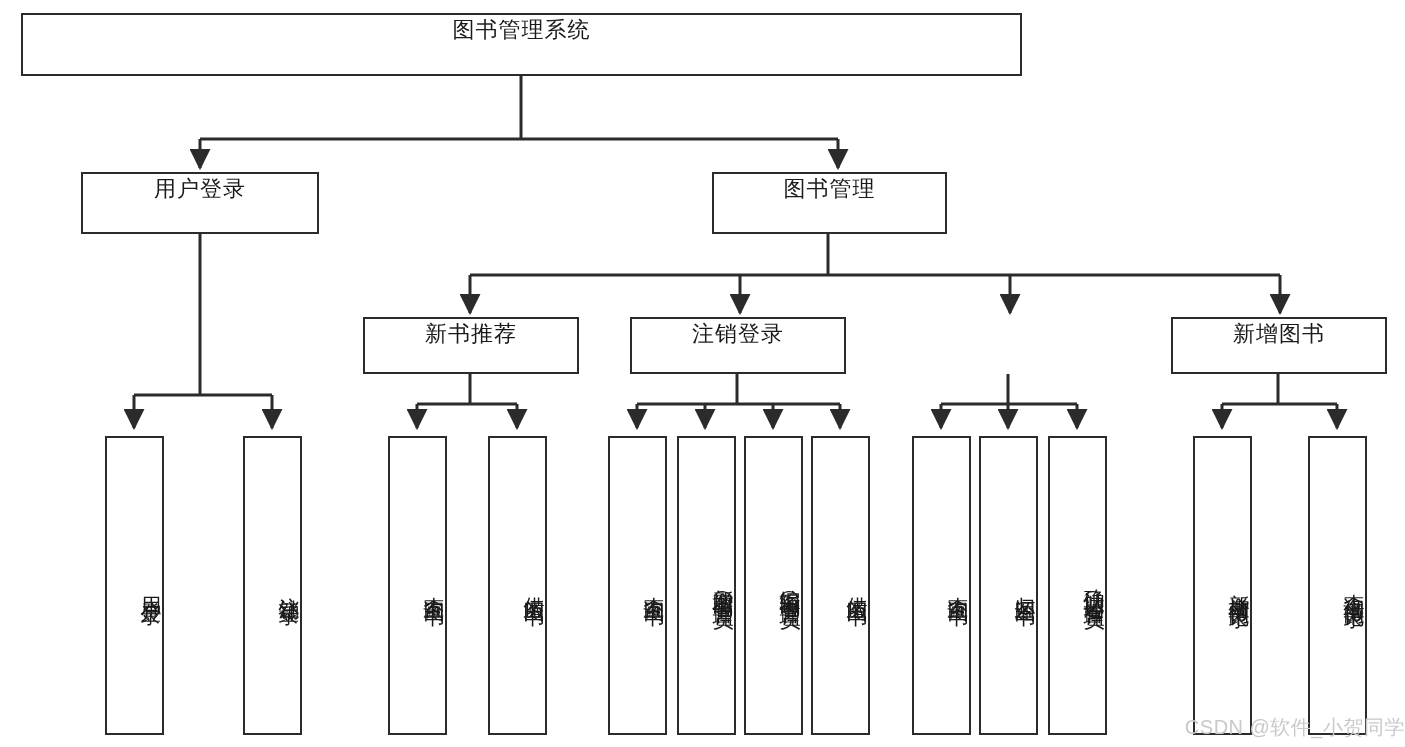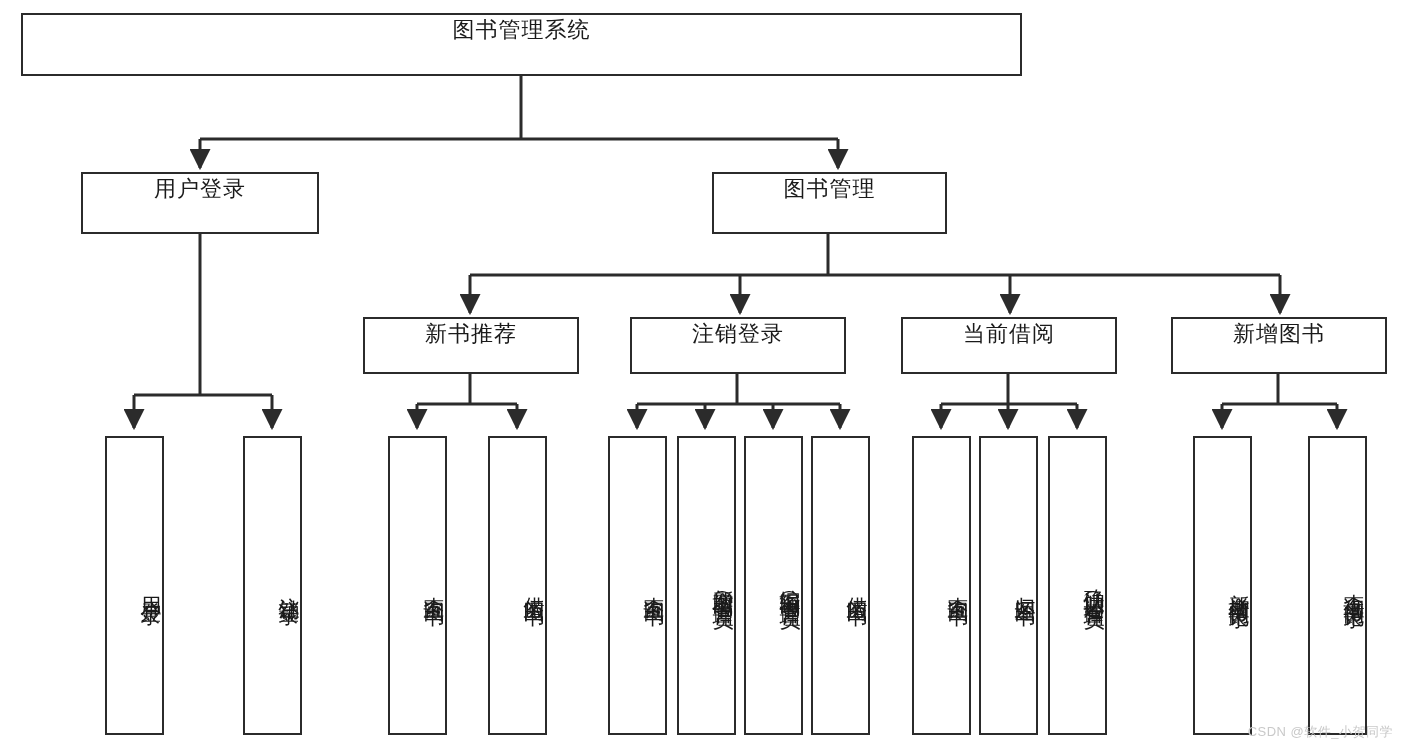--- a/index.html
+++ b/index.html
@@ -51,23 +51,23 @@
     align-items: flex-start;
     justify-content: center;
   }
   .node.vert .vlabel {
     writing-mode: vertical-rl;
     text-orientation: upright;
     white-space: nowrap;
   }
   #watermark {
     position: absolute;
-    right: 12px;
+    right: 0;
     bottom: 6px;
-    font-size: 13px;
+    font-size: 20px;
     color: #c9c9c9;
     z-index: 3;
     white-space: nowrap;
     letter-spacing: 0.5px;
   }
 </style>
 </head>
 <body>
 
 <div id="canvas">
@@ -133,23 +133,20 @@
   <div class="node horiz" style="left:363px; top:317px; width:216px; height:57px;">
     <span>新书推荐</span>
   </div>
 
   <div class="node horiz" style="left:712px; top:172px; width:235px; height:62px;">
     <span>图书管理</span>
   </div>
   <div class="node horiz" style="left:630px; top:317px; width:216px; height:57px;">
     <span>注销登录</span>
   </div>
-  <div class="node horiz" style="left:901px; top:317px; width:216px; height:57px;">
-    <span>当前借阅</span>
-  </div>
   <div class="node horiz" style="left:1171px; top:317px; width:216px; height:57px;">
     <span>新增图书</span>
   </div>
 
   <div class="node vert" style="left:105px; top:436px; width:59px; height:299px;">
     <span class="vlabel">用户登录</span>
   </div>
   <div class="node vert" style="left:243px; top:436px; width:59px; height:299px;">
     <span class="vlabel">注销登录</span>
   </div>

